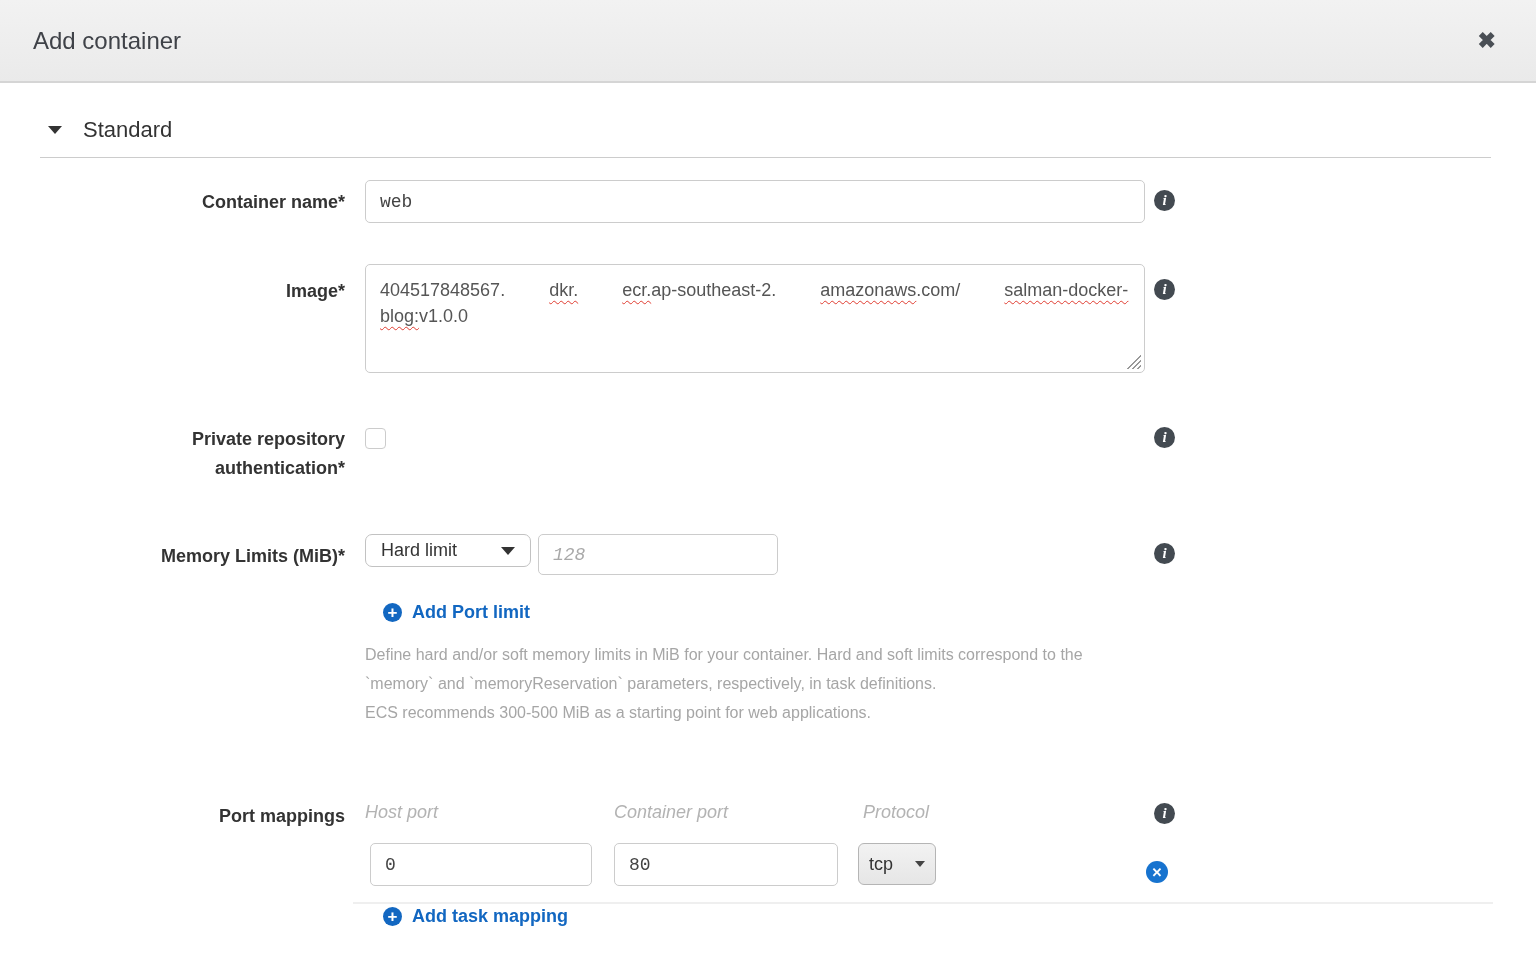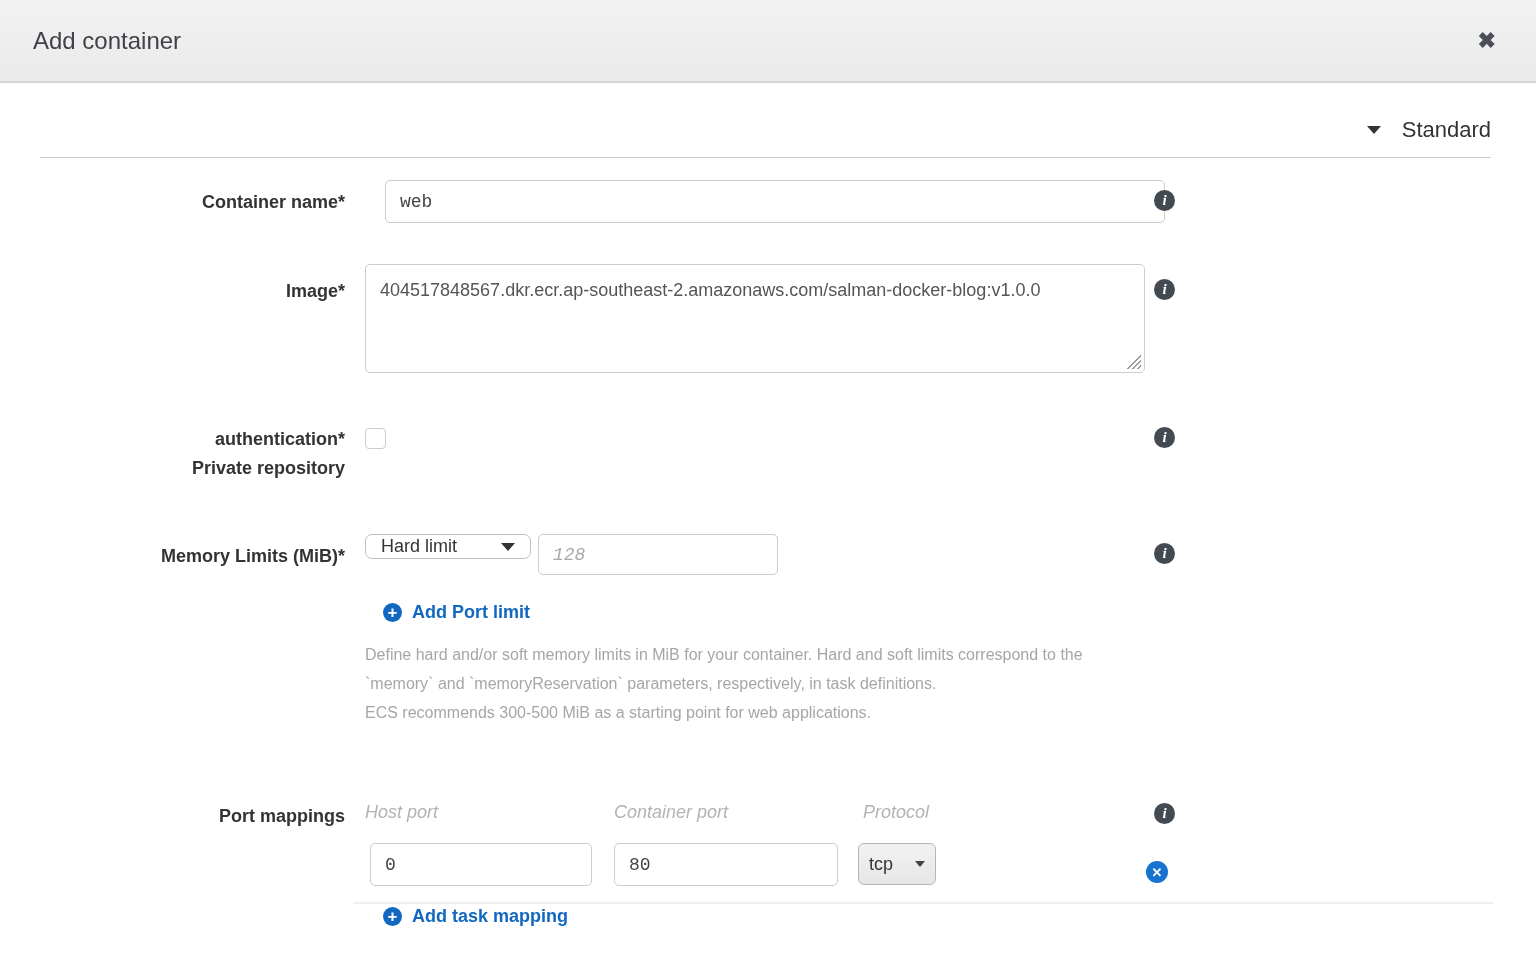--- a/index.html
+++ b/index.html
@@ -8,63 +8,63 @@
 
   
   .modal-header { height:83px; background:linear-gradient(#f2f2f2,#eaeaea);
     border-bottom:2px solid #d5d5d5; display:flex; align-items:center;
     justify-content:space-between; padding:0 40px 0 33px; }
   .modal-title { font-size:24px; color:#3f4248; }
   .close-btn { font-size:22px; color:#4a4f55; font-weight:bold; cursor:pointer; line-height:1; }
 
   
   .section-header { display:flex; align-items:center; margin:34px 45px 0 40px;
-    padding:0 0 14px 8px; border-bottom:1px solid #ccc; cursor:pointer;justify-content:flex-end; }
+    padding:0 0 14px 8px; border-bottom:1px solid #ccc; cursor:pointer; }
   .caret-down { width:0; height:0; border-left:7px solid transparent;
     border-right:7px solid transparent; border-top:8px solid #333; margin-right:21px; }
   .section-title { font-size:22px; color:#333; }
 
   
   .form { margin-top:22px; }
   .form-row { display:flex; position:relative; }
   .label-col { width:345px; flex-shrink:0; text-align:right; font-weight:bold;
     font-size:18px; color:#333; line-height:29px; }
   .field-col { margin-left:20px; flex:1; }
 
-  .row-name { margin-bottom:41px;gap:20px; }
+  .row-name { margin-bottom:41px; }
   .row-image { margin-bottom:52px; }
   .row-priv  { margin-bottom:51px; }
   .row-mem   { margin-bottom:75px; }
 
   .pt10 { padding-top:8px; }
   .pt15 { padding-top:13px; }
 
   input.text-input { height:43px; border:1px solid #ccc; border-radius:5px;
     font-size:18px; color:#444; padding:0 14px; outline:none;
     font-family:Liberation Mono, monospace; }
   .w-full { width:780px; }
 
   
   .textarea-wrap { position:relative; width:780px; }
   .textarea { width:780px; height:109px; border:1px solid #ccc; border-radius:5px;
     font-size:18px; color:#555; padding:12px 14px; line-height:26px; background:#fff;
     overflow:hidden; white-space:pre-wrap; word-break:break-all; }
-  .misspelled { text-decoration-style:wavy;
+  .misspelled { text-decoration:underline; text-decoration-style:wavy;
     text-decoration-color:#e03c31; text-decoration-thickness:1px;
-    text-underline-offset:4px; text-decoration-skip-ink:none; }
+    text-underline-offset:4px; text-decoration-skip-ink:none;margin-left:44px; }
   .resize-grip { position:absolute; right:4px; bottom:4px; width:16px; height:16px;
     background:repeating-linear-gradient(135deg, transparent 0 2px, #999 2px 3.5px);
     clip-path:polygon(100% 0, 100% 100%, 0 100%); cursor:nwse-resize; }
 
   .checkbox { display:inline-block; width:21px; height:21px; border:1px solid #ccc;
     border-radius:4px; background:#fff; margin-top:3px; cursor:pointer; }
 
   
   .mem-fields { display:flex; gap:7px; }
-  .select-box { width:166px; height:25px; border:1px solid #c2c2c2; border-radius:7px;
+  .select-box { width:166px; height:33px; border:1px solid #c2c2c2; border-radius:7px;
     background:#fff; display:flex; align-items:center; justify-content:space-between;
     padding:0 15px; font-size:18px; color:#333; cursor:pointer; }
   .select-arrow { width:0; height:0; border-left:7px solid transparent;
     border-right:7px solid transparent; border-top:8px solid #333; }
   input.mem-input { width:240px; height:41px; }
   input.mem-input::placeholder { color:#a9a9a9; font-style:italic; opacity:1; }
 
   .add-link { display:inline-flex; align-items:center; margin:27px 0 0 18px;
     color:#1267c1; font-weight:bold; font-size:18px; cursor:pointer; }
   .plus-circle { width:19px; height:19px; border-radius:50%; background:#1267c1;
@@ -127,22 +127,22 @@
       <div class="textarea-wrap">
         <div class="textarea"><span>404517848567.</span><span class="misspelled">dkr.</span><span class="misspelled">ecr.</span><span>ap-southeast-2.</span><span class="misspelled">amazonaws</span><span>.com/</span><span class="misspelled">salman-docker-blog:</span><span>v1.0.0</span></div>
         <div class="resize-grip"></div>
       </div>
     </div>
     <span class="info-icon" style="top:15px">i</span>
   </div>
 
   <div class="form-row row-priv">
     <div class="label-col">
+      <div>Private repository</div>
       <div>authentication*</div>
-      <div>Private repository</div>
     </div>
     <div class="field-col">
       <span class="checkbox"></span>
     </div>
     <span class="info-icon" style="top:2px">i</span>
   </div>
 
   <div class="form-row row-mem">
     <div class="label-col pt10">Memory Limits (MiB)*</div>
     <div class="field-col">

